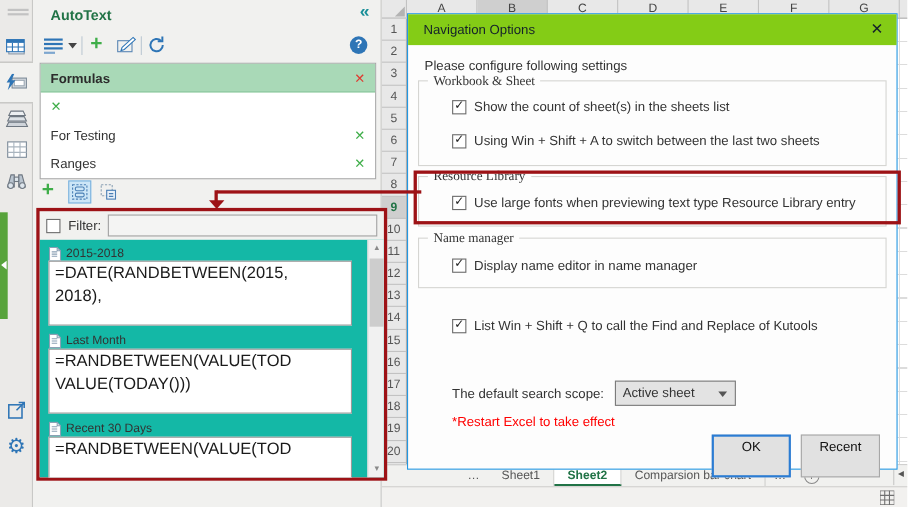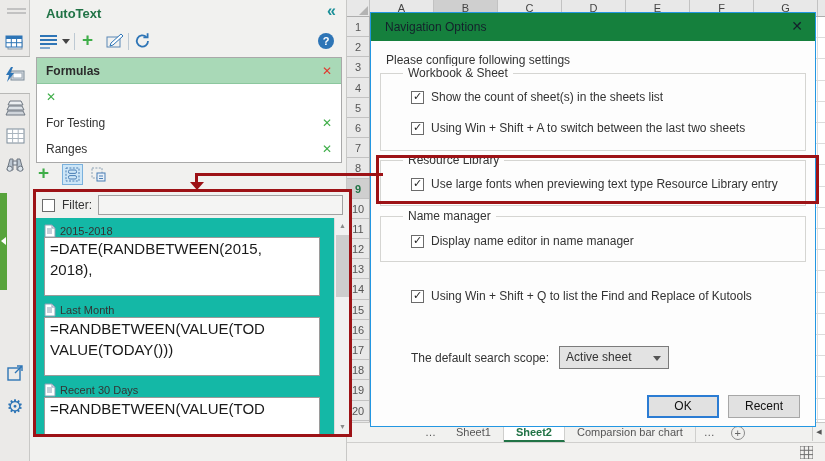--- a/index.html
+++ b/index.html
@@ -85,33 +85,33 @@
   #sb-thumb { position:absolute; left:1px; top:17px; width:13px; height:62px; background:#cdcdcd; }
 
   
   .red { background:#9d1216; }
   #arrow-h { left:197px; top:173px; width:186px; height:3px; z-index:31; }
   #arrow-v { left:195px; top:173px; width:3px; height:10px; z-index:31; }
   #arrow-head { left:190px; top:182px; width:0; height:0; border-left:7px solid transparent; border-right:7px solid transparent; border-top:8px solid #9d1216; z-index:31; }
 
   
   #dialog { left:370px; top:12px; width:446px; height:415px; background:#fdfdfd; border:1px solid #2397e2; z-index:20; }
-  #dialog-titlebar { position:absolute; left:0; top:0; width:100%; height:28px; background:#15803d; display:flex; align-items:center; }
+  #dialog-titlebar { position:absolute; left:0; top:0; width:100%; height:28px; background:#84cc16; display:flex; align-items:center; }
   #dialog-title { margin-left:14px; color:#14212b; font-size:12px; }
   #dialog-close { position:absolute; right:12px; top:5px; color:#14212b; font-size:14px; }
   #dialog-intro { position:absolute; left:15px; top:40px; }
   .group { position:absolute; left:9px; width:426px; border:1px solid #d5d5d2; }
-  .group .legend { position:absolute; left:22px; top:-8px; background:#fdfdfd; padding:0 5px; }
+  .group .legend { position:absolute; left:8px; top:-8px; background:#fdfdfd; padding:0 5px;font-family:Liberation Serif, serif; }
   .cb-row { position:absolute; display:flex; align-items:center; gap:7px; }
   #rl-highlight { left:376px; top:155px; width:443px; height:49px; border:3px solid #9d1216; z-index:40; pointer-events:none; }
   #scope-row { position:absolute; left:40px; top:333px; display:flex; align-items:center; gap:10px; }
   #scope-select { position:relative; width:110px; height:23px; background:#e3e3e3; border:1px solid #7b7b7b; line-height:21px; padding:0 6px; }
   #scope-caret { position:absolute; right:7px; top:9px; width:0; height:0; border-left:4px solid transparent; border-right:4px solid transparent; border-top:5px solid #555; }
   #dialog-note { position:absolute; left:40px; top:363px; color:#ff0000; }
-  .dlg-btn { position:absolute; top:382px; width:72px; height:23px; background:#e1e1e1; border:1px solid #a7a7a7; text-align:center; line-height:21px; font-size:12px; color:#111; }
+  .dlg-btn { position:absolute; top:382px; width:72px; height:39px; background:#e1e1e1; border:1px solid #a7a7a7; text-align:center; line-height:21px; font-size:12px; color:#111; }
   #ok-btn { left:276px; border:2px solid #2b7cd3; line-height:19px; }
   #cancel-btn { left:357px; }
 
   svg { display:block; }
 </style>
 </head>
 <body>
 
 <div id="stage">
 
@@ -394,29 +394,30 @@
       <span class="checkbox">
           <span class="mk">✓</span>
         </span>
       <span>Display name editor in name manager</span>
     </div>
 
     <div class="cb-row" style="left:40px;top:276px">
       <span class="checkbox">
           <span class="mk">✓</span>
         </span>
-      <span>Using Win + Shift + Q to list the Find and Replace of Kutools</span>
+      <span>List Win + Shift + Q to call the Find and Replace of Kutools</span>
     </div>
     <div id="scope-row">
       <span>The default search scope:</span>
       <div id="scope-select">
         <span>Active sheet</span>
         <span id="scope-caret"></span>
       </div>
     </div>
+    <div id="dialog-note">*Restart Excel to take effect</div>
 
     <div class="dlg-btn" id="ok-btn">OK</div>
     <div class="dlg-btn" id="cancel-btn">Recent</div>
   </div>
 
   <div class="abs" id="rl-highlight"></div>
 
 </div>
 
 </body></html>

